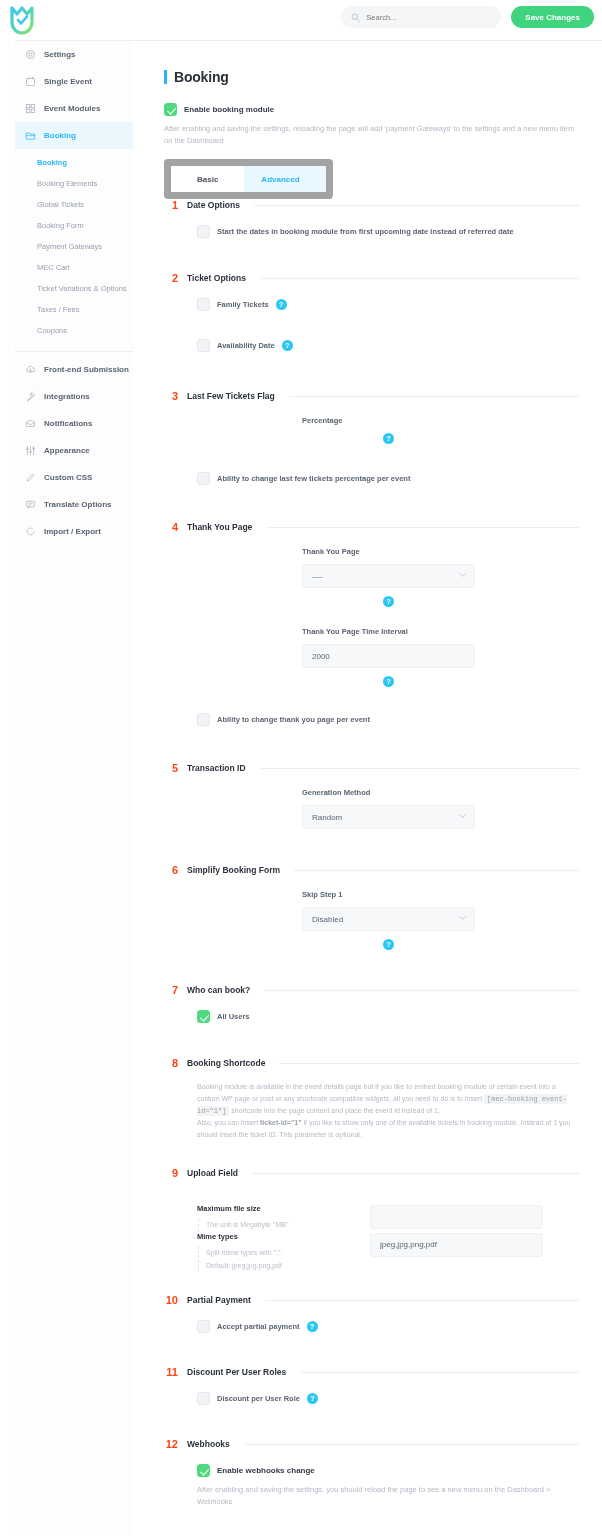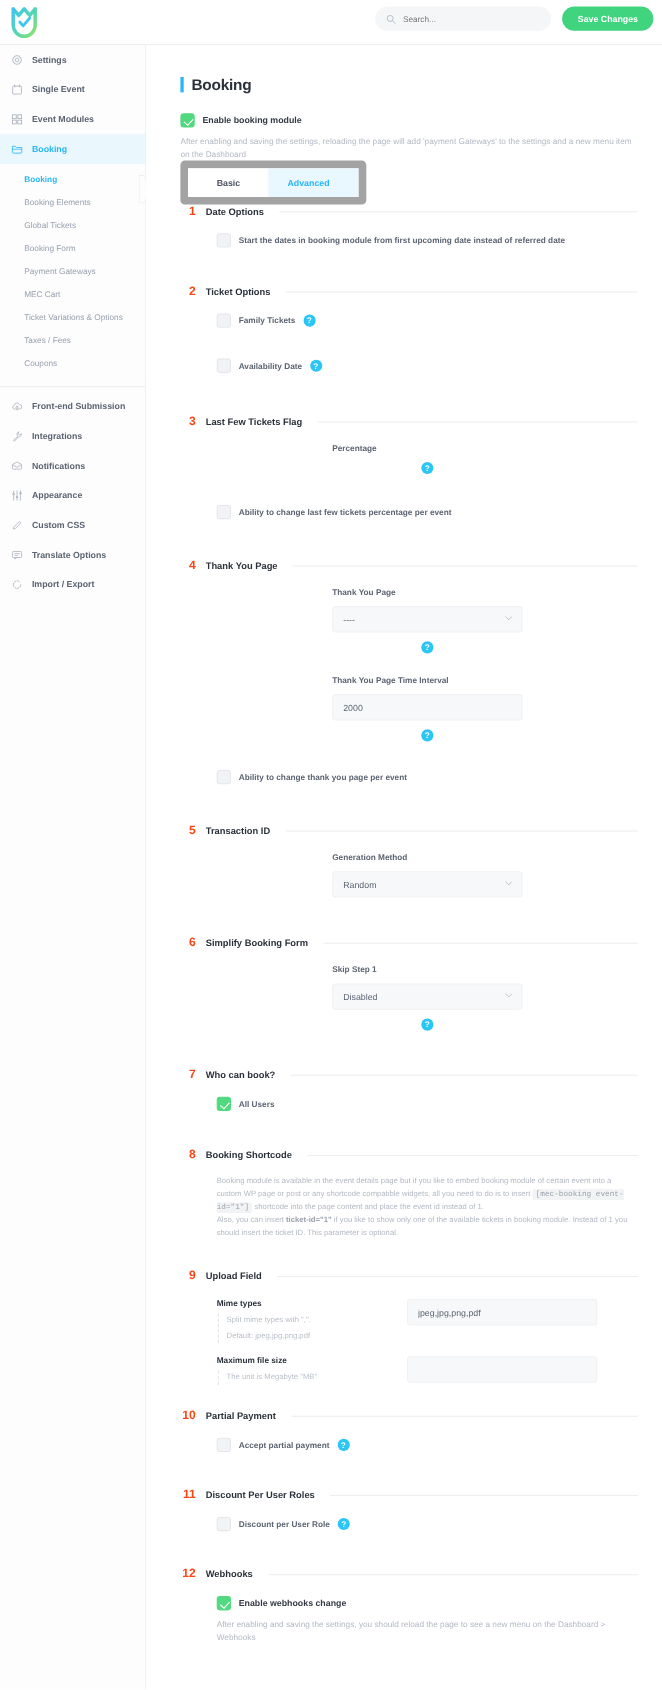--- a/index.html
+++ b/index.html
@@ -33,21 +33,21 @@
   }
   .save-btn {
     height:22px; padding:0 14px; border:none; border-radius:11px;
     background:#40d47e; color:#fff; font-size:8px; font-weight:bold;
     font-family:"Liberation Sans", sans-serif; cursor:pointer; white-space:nowrap;
     display:flex; align-items:center; justify-content:center;
   }
 
   
   .sidebar {
-    position:absolute; left:0; top:40px; width:133px; height:1496px;
+    position:absolute; left:15px; top:40px; width:133px; height:1496px;
     background:#fdfdfe; border-right:1px solid #eceef1; border-top:1px solid #eceef1;
   }
   .nav-item {
     display:flex; align-items:center; gap:8px; height:27px; padding-left:10px;
     font-size:8px; font-weight:bold; color:#5b6472; cursor:pointer; position:relative;
   }
   .nav-item.active { background:#eaf8fe; color:#29b6f6; }
   .nav-item.active::before {
     content:""; position:absolute; left:0; top:0; bottom:0; width:0px; background:#29b6f6;
   }
@@ -81,21 +81,21 @@
     width:13px; height:13px; border-radius:3px; background:#f2f3f6;
     border:1px solid #e5e7eb; flex:0 0 auto; display:block;
   }
   .chk.checked { background:#51d97f; border-color:#51d97f; position:relative; }
   .chk.checked::after {
     content:""; position:absolute; left:3.6px; top:1.5px; width:4px; height:7px;
     border:solid #fff; border-width:0 1.6px 1.6px 0; transform:rotate(43deg);
   }
   .enable-label { font-size:8px; font-weight:bold; color:#343a45; }
   .desc {
-    font-size:7.5px; color:#b3b9c4; line-height:1.55; max-width:412px; 
+    font-size:7.5px; color:#b3b9c4; line-height:1.55; max-width:412px; margin-bottom:13px;
   }
 
   .tabs {
     display:inline-flex; border:7px solid #a3a3a3; border-radius:4px; overflow:hidden;
     background:#fff;
   }
   .tab {
     padding:0 26px; height:26px; display:flex; align-items:center; justify-content:center;
     font-size:8px; font-weight:bold; color:#4b5260; cursor:pointer; background:#fff;
   }
@@ -492,43 +492,43 @@
       </div>
 
       
       <div class="section" style="margin-top:26px">
         <div class="sec-head">
           <span class="sec-num">9</span>
           <span class="sec-title">Upload Field</span>
           <span class="sec-rule"></span>
         </div>
         <div class="sec-body">
+          <div class="upload-row" style="margin-top:11px">
+            <div class="upload-left">
+              <div class="upload-label">Maximum file size</div>
+              <div class="hint-block">
+                <div class="hint">The unit is Megabyte "MB"</div>
+              </div>
+            </div>
+            <div class="upload-right">
+              <input class="txt" type="text" value="" style="">
+            </div>
+          </div>
           <div class="upload-row">
             <div class="upload-left">
               <div class="upload-label">Mime types</div>
               <div class="hint-block">
                 <div class="hint">Split mime types with ",".</div>
                 <div class="hint">Default: jpeg,jpg,png,pdf</div>
               </div>
             </div>
             <div class="upload-right">
               <input class="txt" type="text" value="jpeg,jpg,png,pdf" style="">
             </div>
           </div>
-          <div class="upload-row" style="margin-top:11px">
-            <div class="upload-left">
-              <div class="upload-label">Maximum file size</div>
-              <div class="hint-block">
-                <div class="hint">The unit is Megabyte "MB"</div>
-              </div>
-            </div>
-            <div class="upload-right">
-              <input class="txt" type="text" value="" style="">
-            </div>
-          </div>
         </div>
       </div>
 
       
       <div class="section" style="margin-top:22px">
         <div class="sec-head">
           <span class="sec-num">10</span>
           <span class="sec-title">Partial Payment</span>
           <span class="sec-rule"></span>
         </div>

